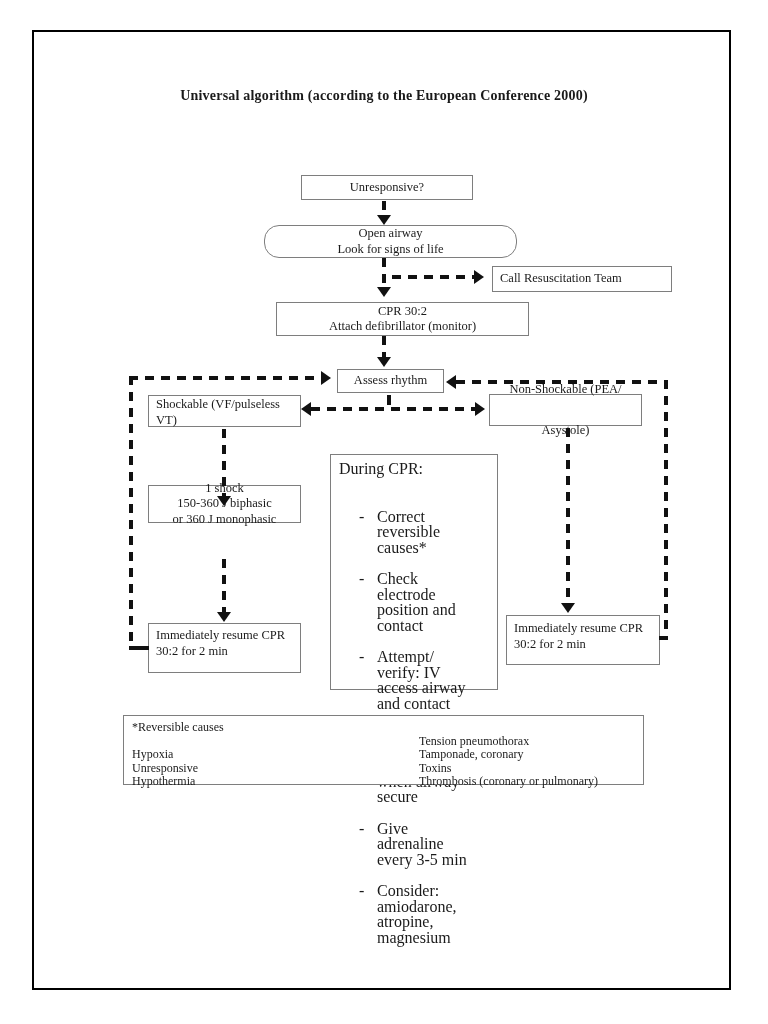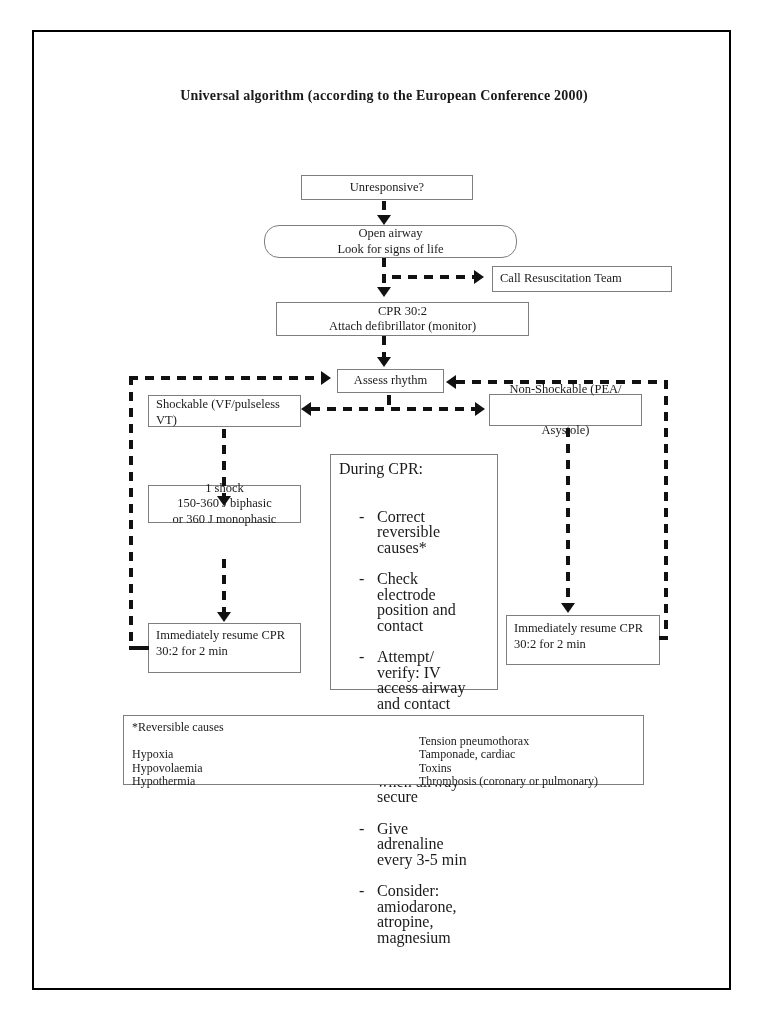--- a/index.html
+++ b/index.html
@@ -113,26 +113,26 @@
     <li>Give adrenaline every 3-5 min</li>
     <li>Consider: amiodarone, atropine, magnesium</li>
   </ul>
 </div>
 
 <div class="box panel-rev" style="left:123px;top:715px;width:521px;height:70px;">
   <div>*Reversible causes</div>
   <div class="rev-cols">
     <ul class="rev-col-left">
       <li>Hypoxia</li>
-      <li>Hypovolaemia</li>
+      <li>Unresponsive</li>
       <li>Hypothermia</li>
     </ul>
     <ul>
       <li>Tension pneumothorax</li>
-      <li>Tamponade, cardiac</li>
+      <li>Tamponade, coronary</li>
       <li>Toxins</li>
       <li>Thrombosis (coronary or pulmonary)</li>
     </ul>
   </div>
 </div>
 
 <div class="vline" style="left:382px;top:201px;height:15px;"></div>
 <div class="ah down" style="left:377px;top:215px;"></div>
 
 <div class="vline" style="left:382px;top:258px;height:30px;"></div>

